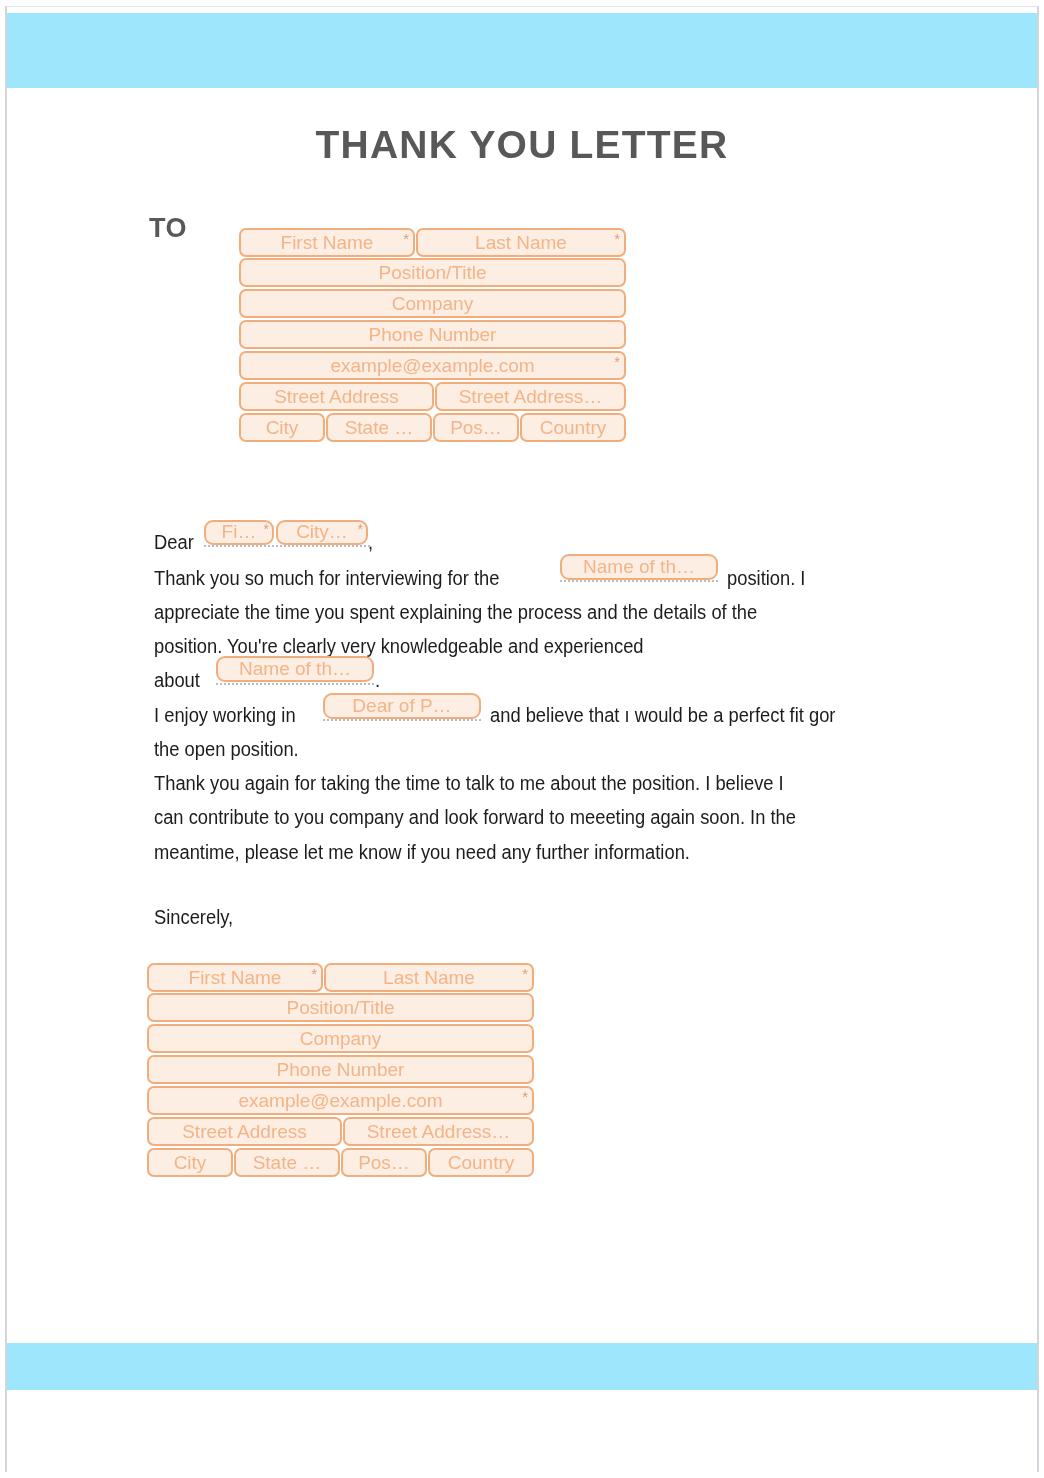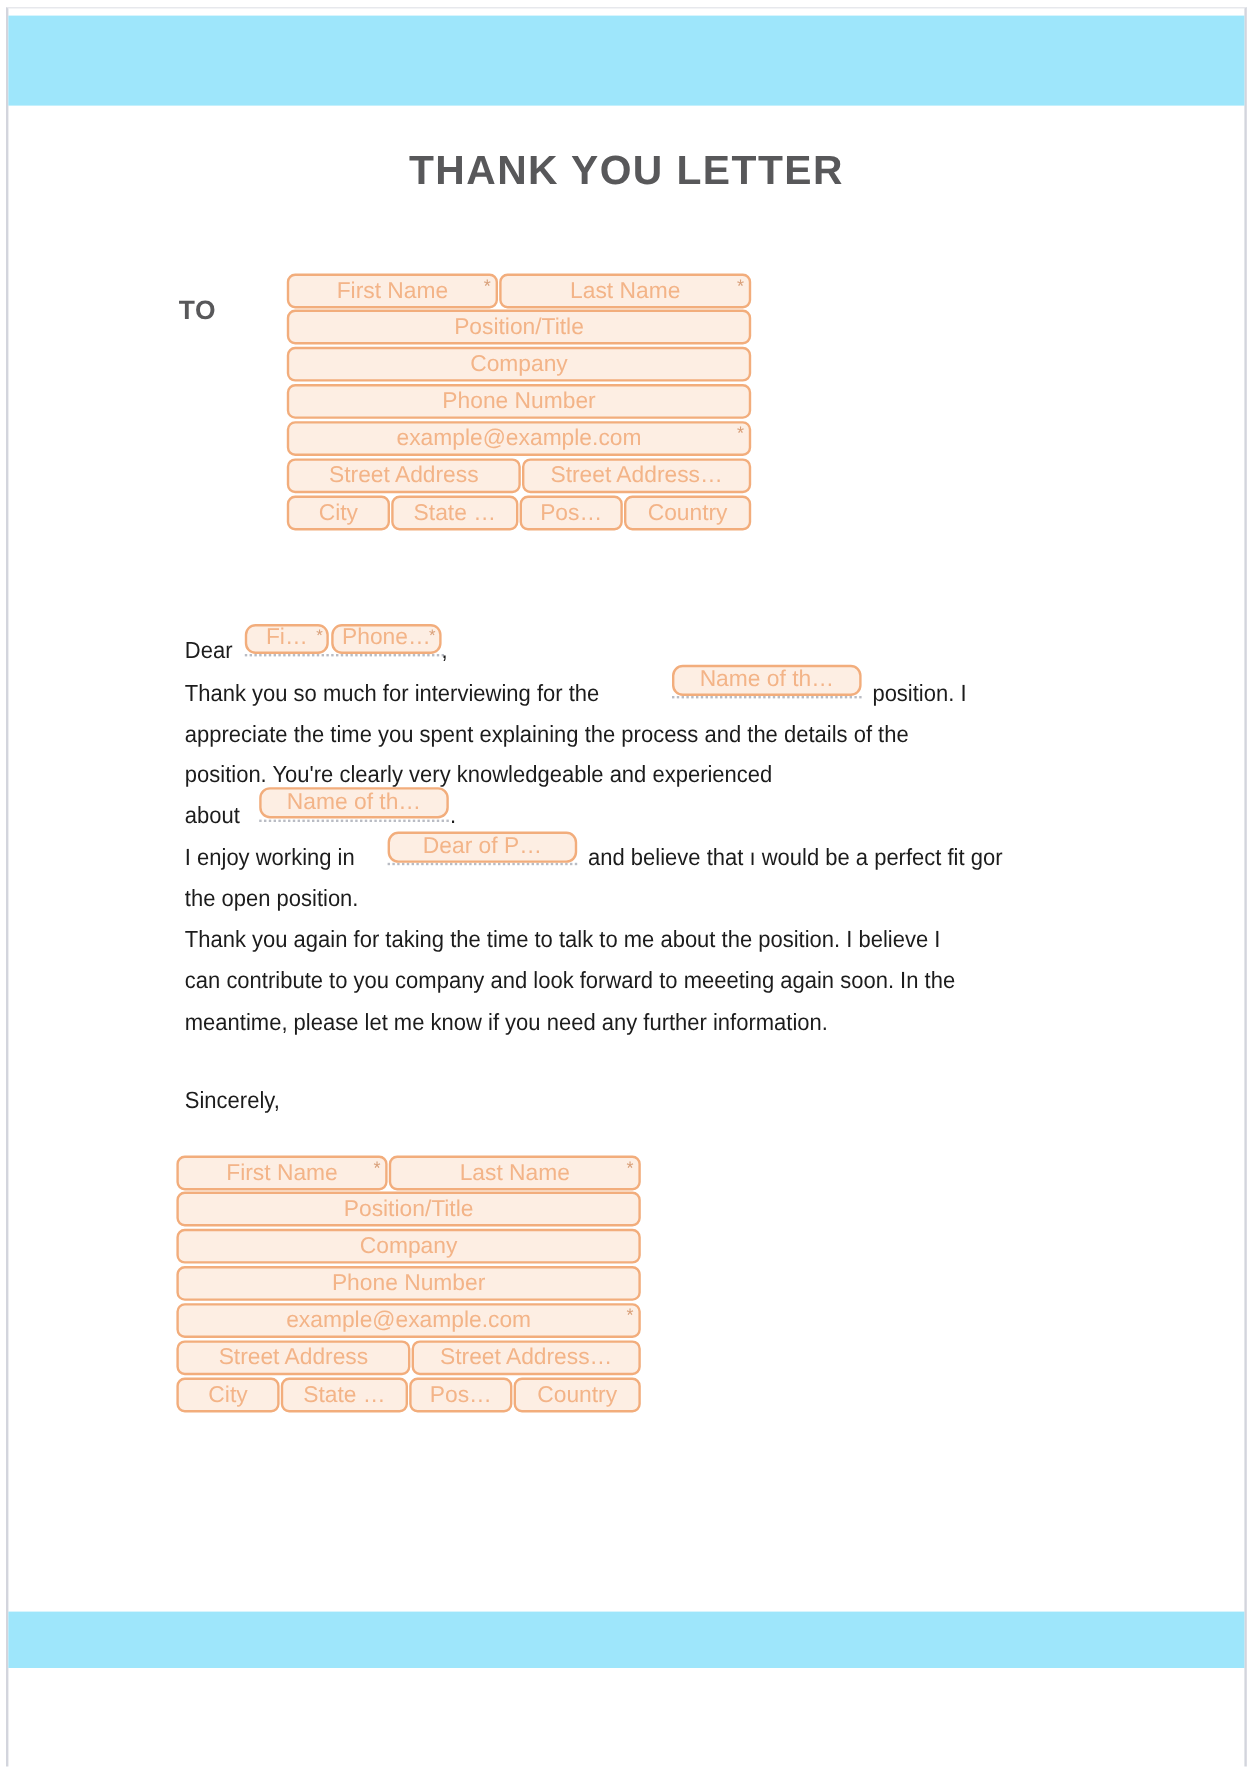--- a/index.html
+++ b/index.html
@@ -37,37 +37,36 @@
   .band.top { top: 6px; height: 75px; }
   .band.bottom { top: 1336px; height: 47px; }
 
   
   .doc-title {
     position: absolute;
     left: 0;
     top: 116px;
     width: 1030px;
     text-align: center;
-    font-size: 34px;
+    font-size: 39px;
     font-weight: bold;
     letter-spacing: 1.2px;
     color: #58585a;
     font-family: "Liberation Sans", sans-serif;
   }
 
   
   .to-label {
     position: absolute;
     left: 142px;
     top: 206px;
-    font-size: 22px;
+    font-size: 27px;
     font-weight: bold;
     color: #58585a;
     letter-spacing: 0.5px;
-    margin-top: 33px;
   }
 
   
   .field {
     position: absolute;
     background: #fdeee3;
     border: 2px solid #f2ad7c;
     border-radius: 7px;
     box-sizing: border-box;
     color: #f3b488;
@@ -191,21 +190,21 @@
     <span>Country</span>
   </div>
 
   <div class="body-text" style="left:147px; top:518px;">Dear</div>
   <div class="dotline" style="left:197px; top:538px; width:166px;"></div>
   <div class="inline-field" style="left:197px; top:513px; width:70px; height:25px;">
     <span>Fi…</span>
     <span class="star">*</span>
   </div>
   <div class="inline-field" style="left:269px; top:513px; width:92px; height:25px;">
-    <span>Phone…</span>
+    <span>City…</span>
     <span class="star">*</span>
   </div>
   <div class="body-text" style="left:361px; top:518px;">,</div>
 
   <div class="body-text" style="left:147px; top:554px;">Thank you so much for interviewing for the</div>
   <div class="dotline" style="left:553px; top:573px; width:158px;"></div>
   <div class="inline-field" style="left:553px; top:547px; width:158px; height:26px;">
     <span>Name of th…</span>
   </div>
   <div class="body-text" style="left:720px; top:554px;">position. I</div>

